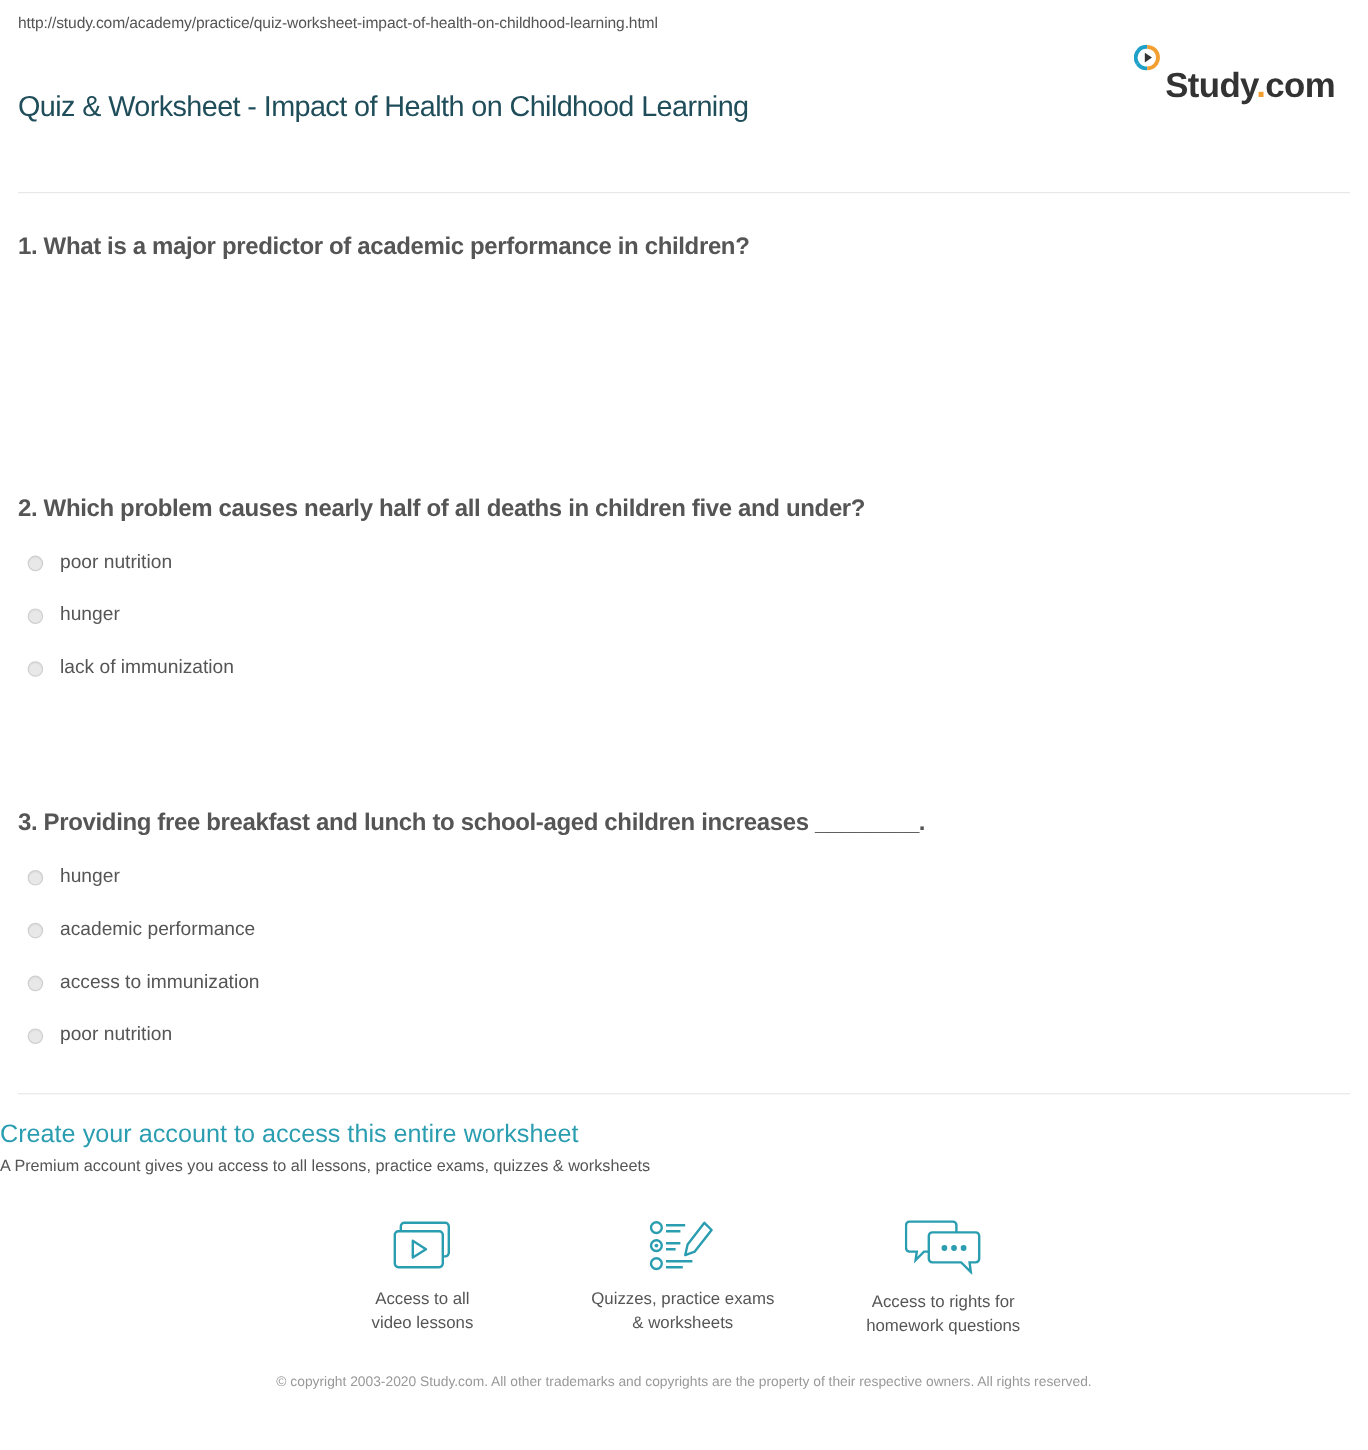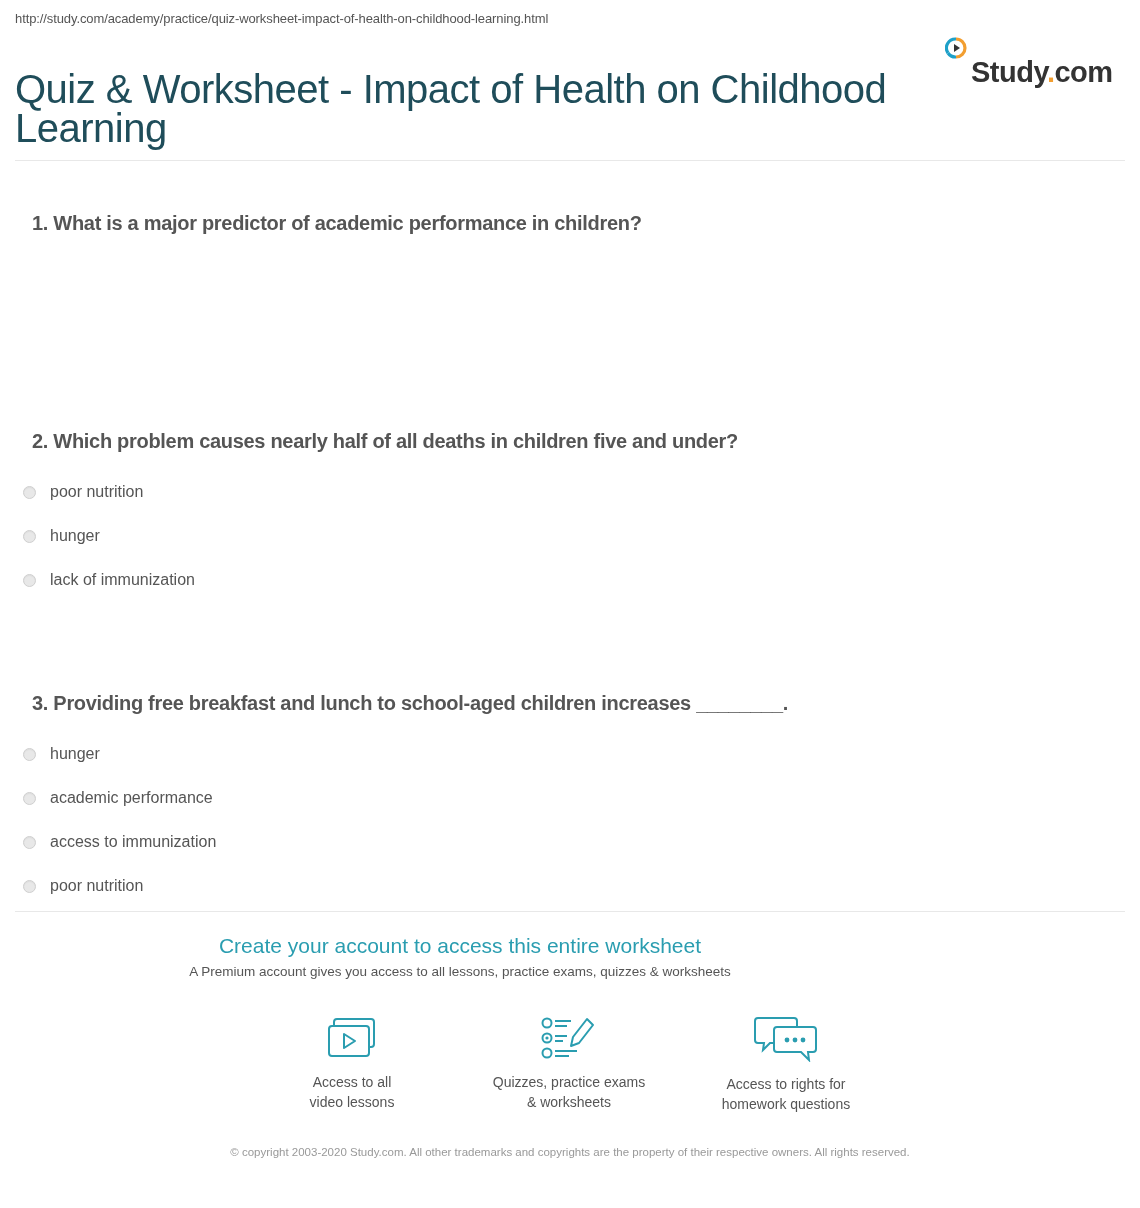--- a/index.html
+++ b/index.html
@@ -2,28 +2,28 @@
 <html><head>
 <meta charset="utf-8">
 <style>
   html, body { margin:0; padding:0; background:#ffffff; }
   body { width:1140px; height:1208px; position:relative; font-family:"Liberation Sans", sans-serif; color:#444; overflow:hidden; }
   .url { position:absolute; left:15px; top:11px; font-size:13px; color:#555; letter-spacing:-0.1px; }
   .logo { position:absolute; left:945px; top:9px; display:flex; align-items:center; }
   .logo-icon { width:22px; height:22px; margin-right:4px; }
   .logo-text { font-size:29px; font-weight:bold; color:#333; letter-spacing:-0.5px; line-height:30px;margin-top:48px; }
   .logo-dot { color:#f29e30; }
-  .title { position:absolute; left:15px; top:70px; width:900px; font-size:40px; line-height:39px; color:#1f4d5a; letter-spacing:-0.5px; margin:0; font-weight:normal; }
+  .title { position:absolute; left:15px; top:70px; width:900px; font-size:24px; line-height:39px; color:#1f4d5a; letter-spacing:-0.5px; margin:0; font-weight:normal; }
   .hr { position:absolute; left:15px; right:15px; height:1px; background:#e8e8e8; }
   .question { position:absolute; left:15px; }
-  .q-text { font-size:20px; color:#555; font-weight:bold; letter-spacing:-0.3px; margin:17px; line-height:24px; }
+  .q-text { font-size:20px; color:#555; font-weight:bold; letter-spacing:-0.3px; margin:0; line-height:24px; }
   .choice { display:flex; align-items:center; height:44px; margin-left:8px; cursor:pointer; }
   .radio { width:11px; height:11px; border-radius:50%; background:#e8e8e8; border:1px solid #cfcfcf; box-shadow: inset 0 1px 1px #ddd; margin-right:14px; flex-shrink:0; }
   .c-text { font-size:16px; color:#555; }
-  .cta { position:absolute; left:0; width:920px; text-align:center; }
+  .cta { position:absolute; left:0; width:920px; }
   .cta-title { font-size:21px; color:#2a9db0; margin:0; top:934px; font-weight:normal; }
   .cta-sub { font-size:13.5px; color:#555; top:964px; }
   .feature { position:absolute; top:1016px; width:200px; text-align:center; }
   .feature svg { display:block; margin:0 auto; }
   .f-label { font-size:14px; color:#555; line-height:20px; margin-top:12px; }
   .copyright { position:absolute; left:210px; width:720px; top:1144px; text-align:center; font-size:11.5px; color:#999; line-height:17px; }
 </style>
 </head>
 <body>
 

